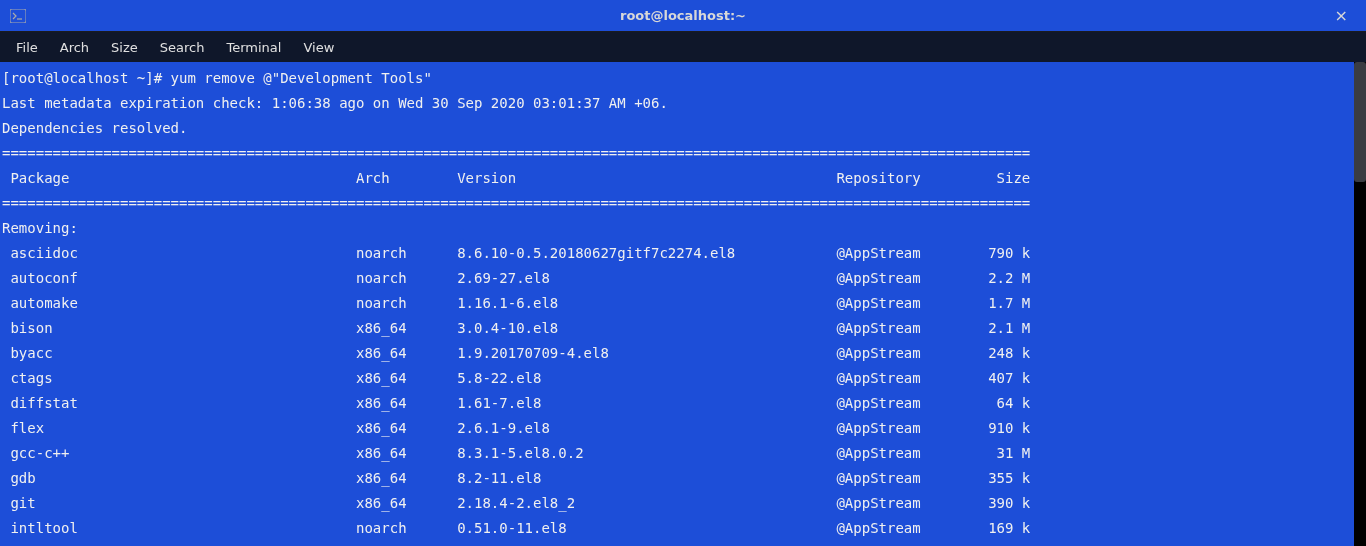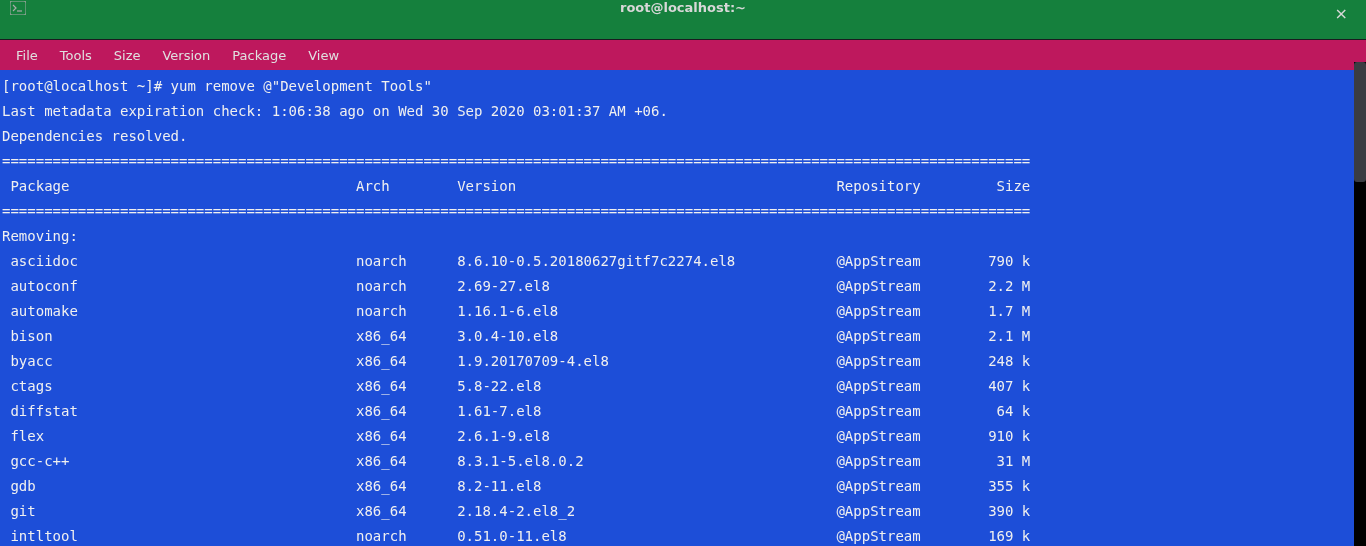--- a/index.html
+++ b/index.html
@@ -5,24 +5,24 @@
 * { margin: 0; padding: 0; box-sizing: border-box; }
 body {
   width: 1366px;
   height: 546px;
   background: #2b2d33;
   font-family: "DejaVu Sans", sans-serif;
   overflow: hidden;
   position: relative;
 }
 .titlebar {
-  height: 40px;
-  background: #15803d;
+  height: 32px;
+  background: #1d4ed8;
   display: flex;
-  align-items: flex-start;
+  align-items: center;
   position: relative;
   border-bottom: 1px solid #1a1b1f;
 }
 .titlebar .app-icon {
   width: 20px;
   height: 16px;
   margin-left: 8px;
   display: flex;
   align-items: center;
   justify-content: center;
@@ -38,21 +38,21 @@
 .titlebar .close {
   position: absolute;
   right: 10px;
   color: #d8d8d8;
   font-size: 16px;
   cursor: pointer;
   padding: 4px 8px;
 }
 .menubar {
   height: 30px;
-  background: #be185d;
+  background: #0f172a;
   display: flex;
   align-items: center;
   padding: 0 6px;
   gap: 2px;
   color: #e0e0e0;
   font-size: 13px;
 }
 .menubar span {
   padding: 4px 10px;
   cursor: pointer;
@@ -96,24 +96,24 @@
       <path d="M3 4 L6 7 L3 10" fill="none" stroke="#aaa" stroke-width="1.2"></path>
       <line x1="7" y1="10" x2="12" y2="10" stroke="#aaa" stroke-width="1.2"></line>
     </svg>
   </div>
   <div class="title">root@localhost:~</div>
   <div class="close">×</div>
 </div>
 
 <div class="menubar">
   <span>File</span>
-  <span>Tools</span>
+  <span>Arch</span>
   <span>Size</span>
-  <span>Version</span>
-  <span>Package</span>
+  <span>Search</span>
+  <span>Terminal</span>
   <span>View</span>
 </div>
 
 <div class="terminal" id="terminal">[root@localhost ~]# yum remove @"Development Tools"
 Last metadata expiration check: 1:06:38 ago on Wed 30 Sep 2020 03:01:37 AM +06.
 Dependencies resolved.
 ==========================================================================================================================
  Package                                  Arch        Version                                      Repository         Size
 ==========================================================================================================================
 Removing:

